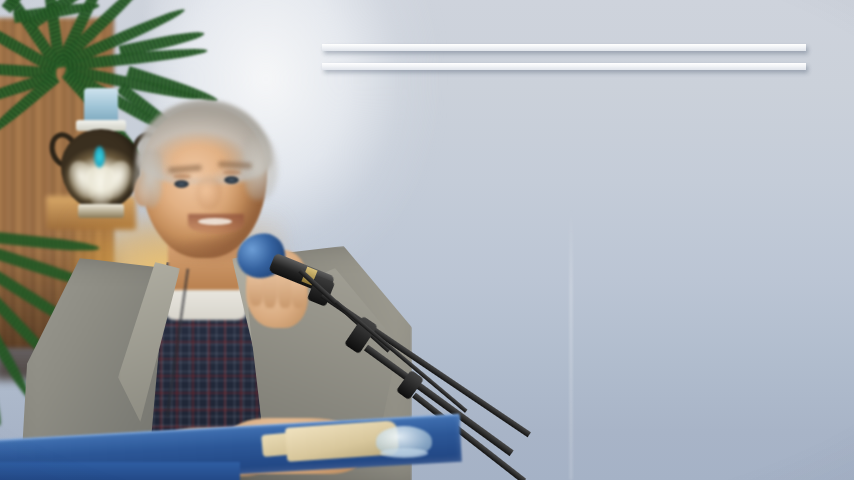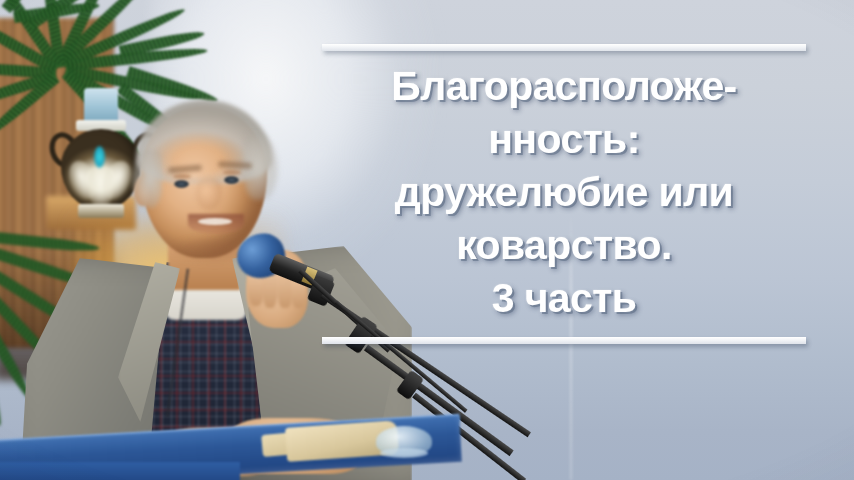--- a/index.html
+++ b/index.html
@@ -612,21 +612,16 @@
     <div class="papers"></div>
     <div class="glass"></div>
     <div class="glass-base"></div>
 
     <div class="photo-soften"></div>
     <div class="vignette"></div>
   </div>
 
   <div class="title-block">
     <div class="rule rule-top"></div>
-    <div class="title-lines">Благорасположе-
-нность:
-дружелюбие или
-коварство.
-3 часть</div>
     <div class="rule rule-bottom"></div>
   </div>
 
 </div>
 
 </body></html>

